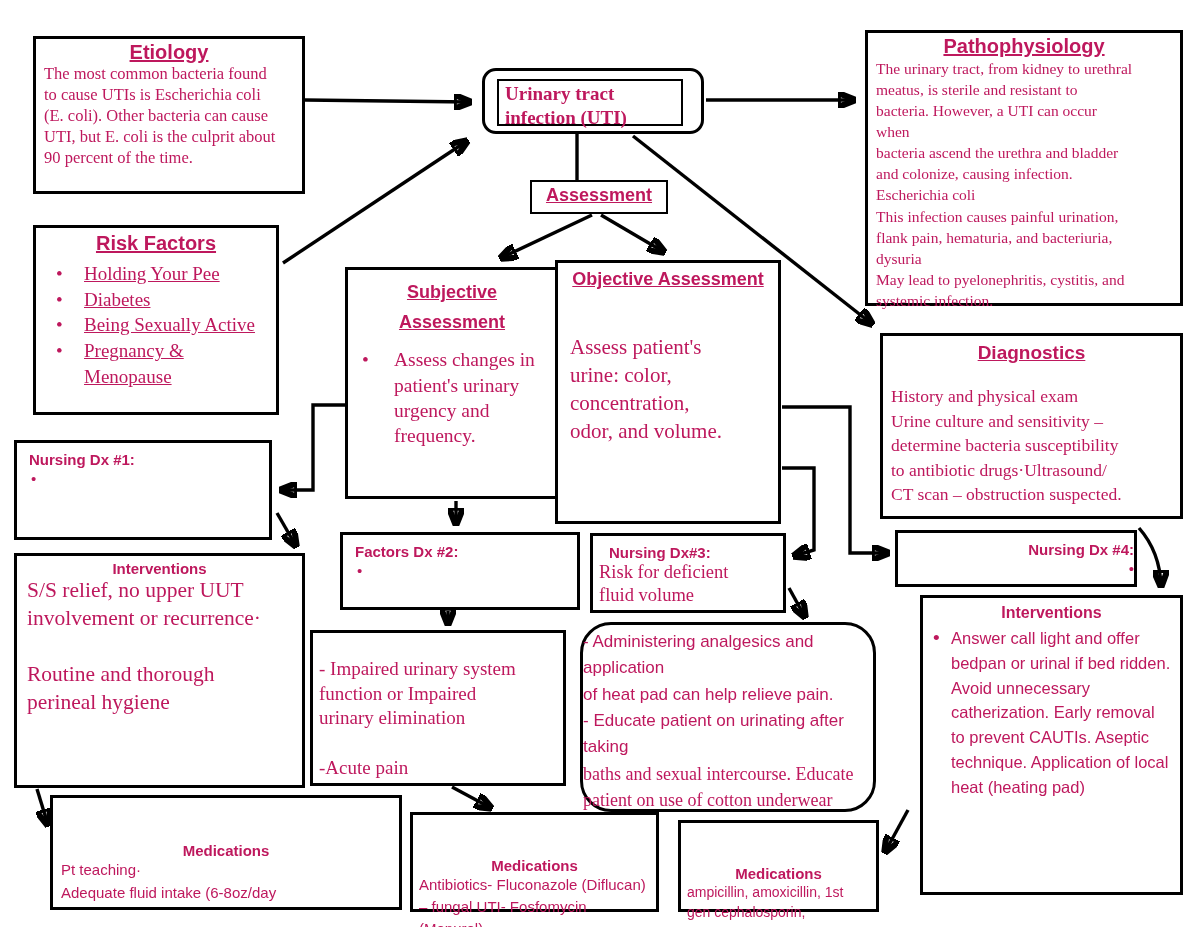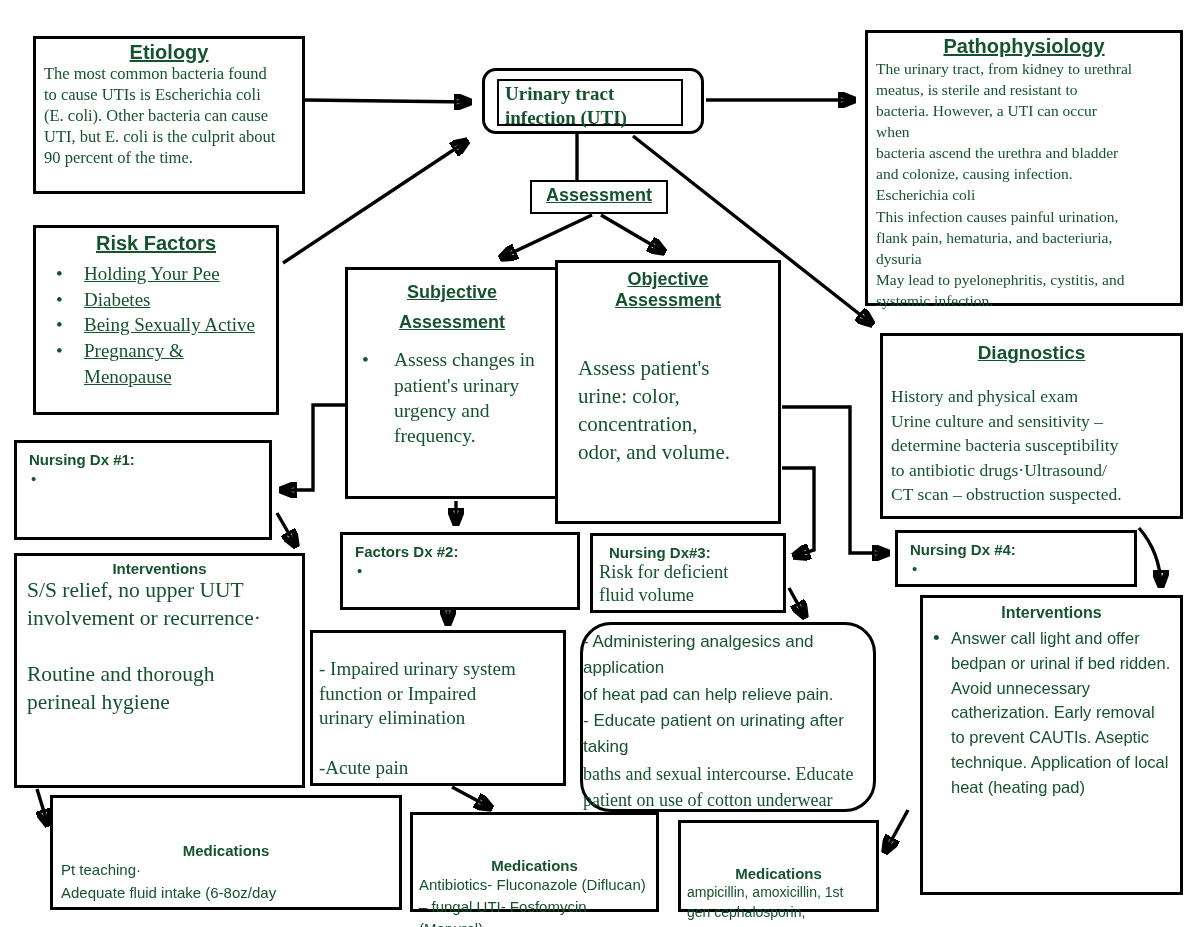--- a/index.html
+++ b/index.html
@@ -1,17 +1,17 @@
 <!DOCTYPE html>
 <html><head>
 <meta charset="utf-8">
 <style>
   html,body{margin:0;padding:0;background:#ffffff;}
   #canvas{position:relative;width:1200px;height:927px;background:#ffffff;overflow:hidden;
-          font-family:"Liberation Sans",sans-serif;color:#14532d;}
+          font-family:"Liberation Sans",sans-serif;color:#be185d;}
   .box{position:absolute;border:3px solid #000;background:#fff;box-sizing:border-box;}
   .serif{font-family:"Liberation Serif",serif;}
   .sans{font-family:"Liberation Sans",sans-serif;}
   .title{font-weight:bold;text-decoration:underline;text-align:center;}
   .pre{white-space:pre-line;}
   
   #etiology{left:33px;top:36px;width:272px;height:158px;padding:2px 8px;}
   #etiology .title{font-size:20px;}
   #etiology .body{font-size:16.5px;line-height:1.27;}
   #uti-outer{left:482px;top:68px;width:222px;height:66px;border-radius:14px;}
@@ -26,34 +26,34 @@
   #riskfactors ul{margin:6px 0 0 0;padding:0;list-style:none;font-size:19px;line-height:1.35;text-decoration:underline;}
   #riskfactors li{position:relative;padding-left:42px;}
   #riskfactors li::before{content:"•";position:absolute;left:14px;top:0;}
   #assessment{left:530px;top:180px;width:138px;height:34px;padding-top:3px;border-width:2px;}
   #assessment .title{font-size:18px;}
   #subjective{left:345px;top:267px;width:214px;height:232px;padding:8px 6px;}
   #subjective .title{font-size:18px;line-height:1.65;}
   #subjective ul{margin:10px 0 16px 0;padding:0;list-style:none;font-size:19.5px;line-height:1.3;}
   #subjective li{position:relative;padding-left:40px;}
   #subjective li::before{content:"•";position:absolute;left:8px;top:0;}
-  #objective{left:555px;top:260px;width:226px;height:264px;padding:6px 20px;}
+  #objective{left:555px;top:260px;width:226px;height:264px;padding:6px 12px;}
   #objective .title{font-size:18px;}
   #objective .body{margin-top:44px;font-size:21px;line-height:1.33;}
   #diagnostics{left:880px;top:333px;width:303px;height:186px;padding:6px 8px;}
   #diagnostics .title{font-size:19px;margin-bottom:8px;}
   #diagnostics .body{font-size:17.5px;line-height:1.4;margin-top:20px;}
   .dxbox .dxtitle{font-weight:bold;font-size:15px;padding:8px 0 0 12px;}
   .dxbox .dxbullet{font-size:15px;padding:2px 0 0 14px;}
   #dx1{left:14px;top:440px;width:258px;height:100px;}
   #dx2{left:340px;top:532px;width:240px;height:78px;}
   #dx3{left:590px;top:533px;width:196px;height:80px;}
   #dx3 .dxtitle{padding-left:16px;}
   #dx3 .body{font-size:18.5px;line-height:1.25;padding-left:6px;}
-  #dx4{left:895px;top:530px;width:242px;height:57px;}
+  #dx4{left:895px;top:530px;width:242px;height:57px;text-align:right;}
   #interventions-left{left:14px;top:553px;width:291px;height:235px;padding:4px 10px;}
   #interventions-left .title{font-size:15px;text-decoration:none;}
   #interventions-left .body{font-size:21.5px;line-height:1.3;}
   #impaired{left:310px;top:630px;width:256px;height:156px;padding:24px 6px 4px 6px;}
   #impaired .body{font-size:19px;line-height:1.3;}
   #administering{left:580px;top:622px;width:296px;height:190px;padding:4px 0;border-radius:31px;}
   #administering .body-sans{font-size:17px;line-height:1.55;}
   #administering .body-serif{font-family:"Liberation Serif",serif;font-size:18px;line-height:1.45;}
   #interventions-right{left:920px;top:595px;width:263px;height:300px;padding:6px 8px;}
   #interventions-right .title{font-size:16px;text-decoration:none;}

